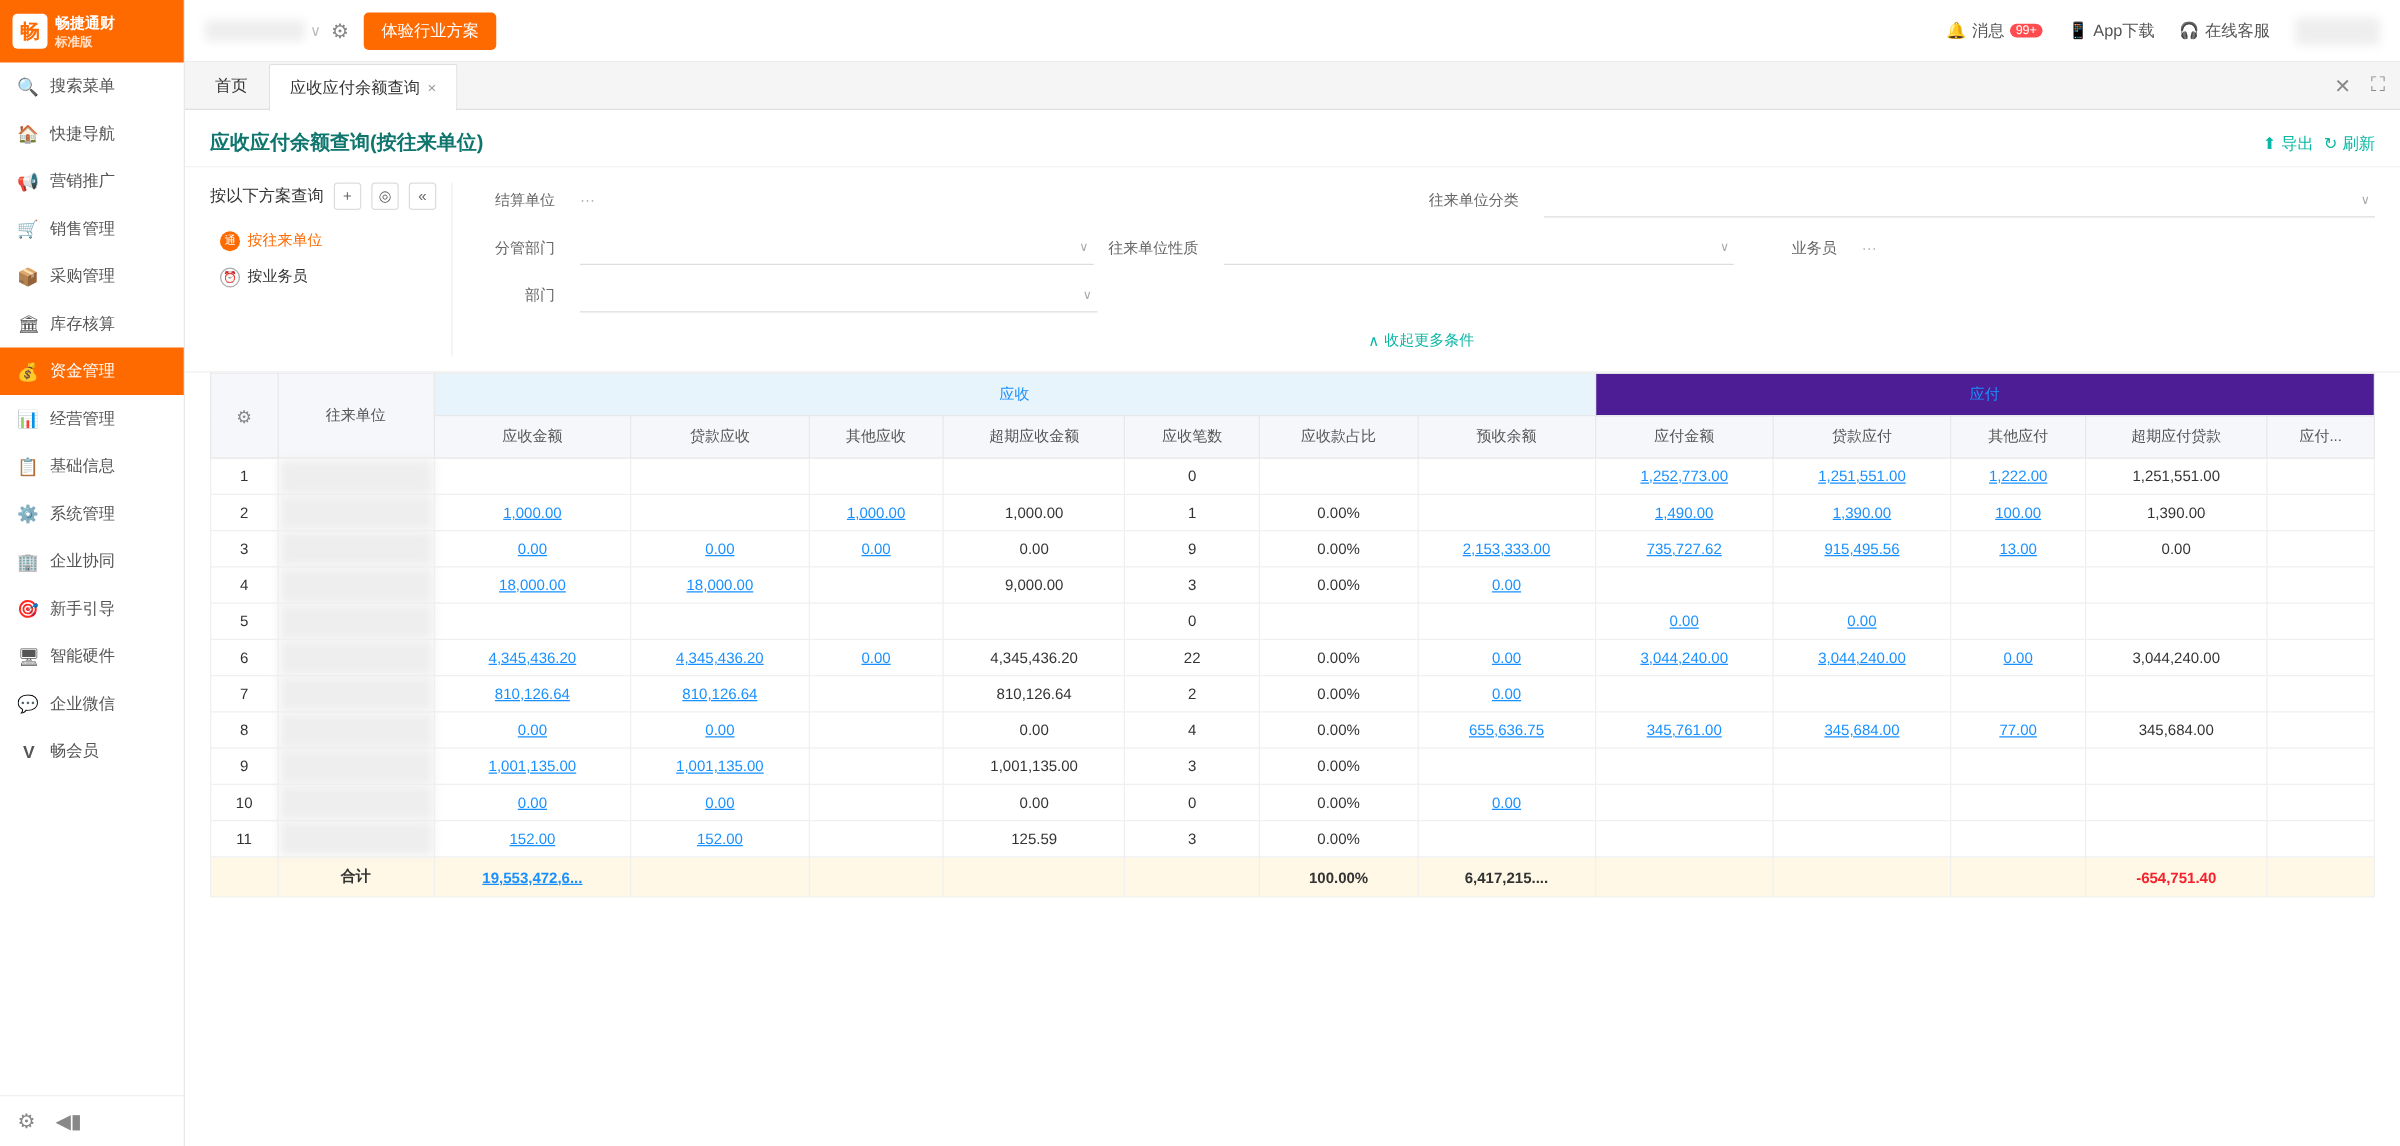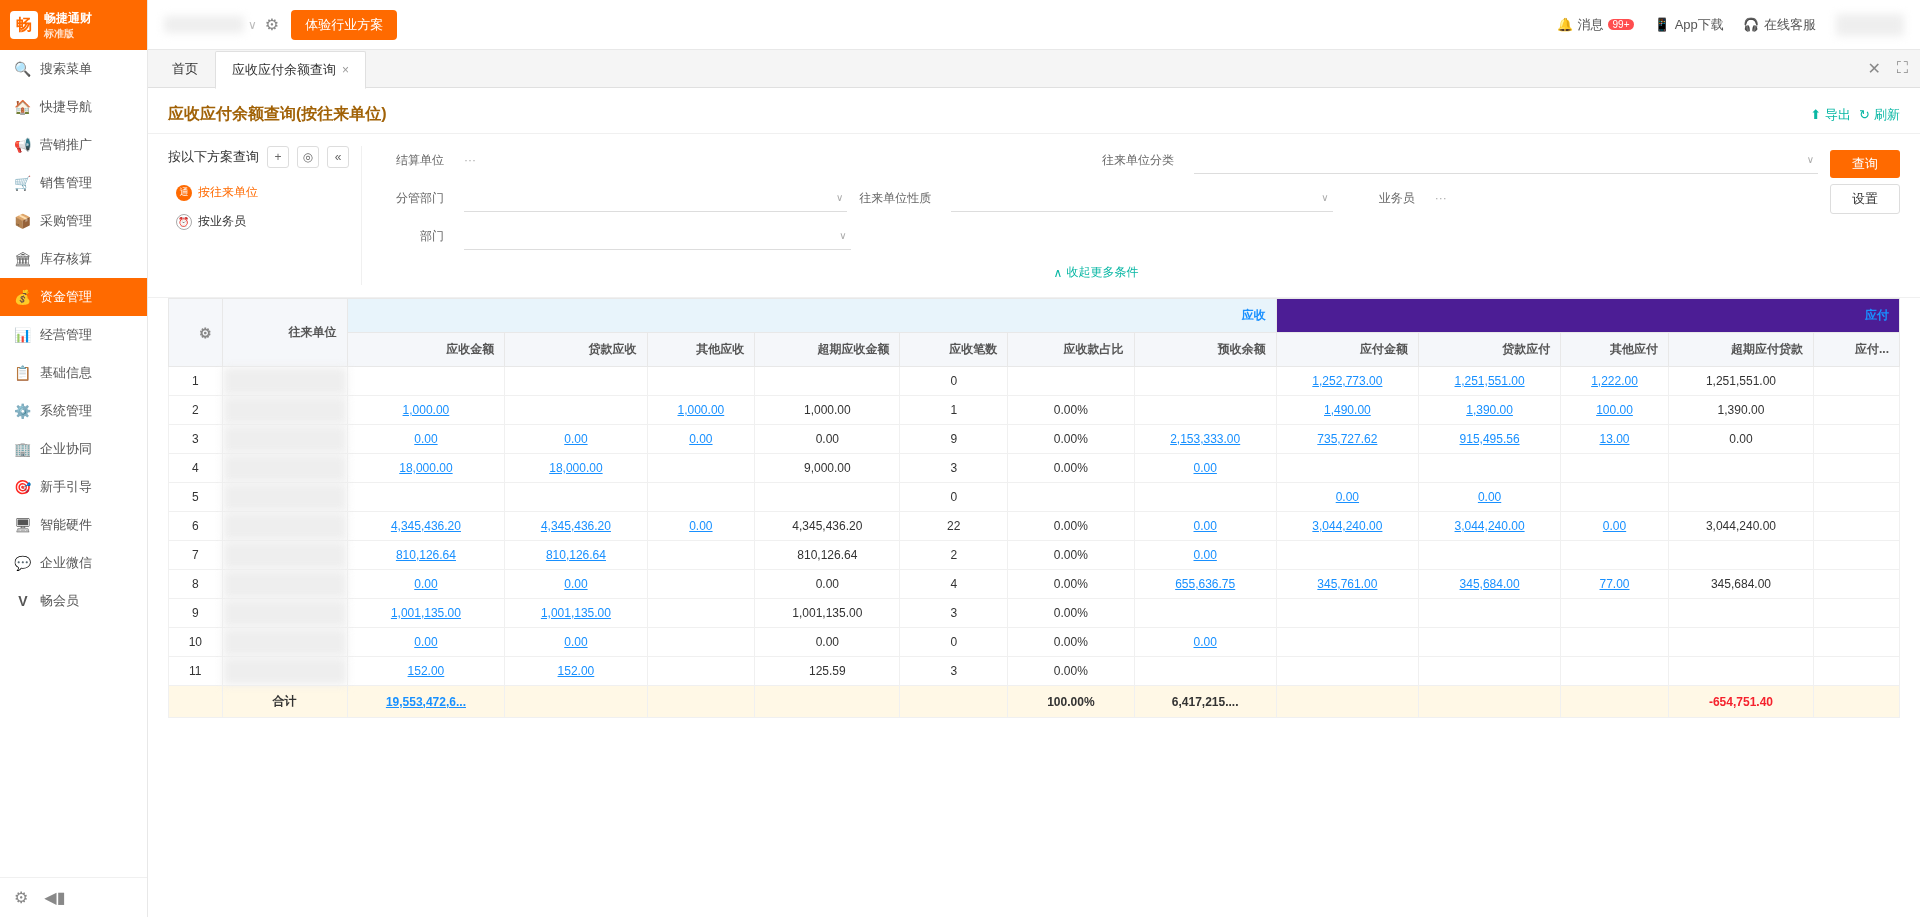--- a/index.html
+++ b/index.html
@@ -38,21 +38,21 @@
     .tab-close { margin-left: 6px; color: #999; font-size: 12px; }
     .tab-window-btns { margin-left: auto; display: flex; gap: 8px; }
     .tab-window-btn { font-size: 16px; color: #888; cursor: pointer; padding: 0 4px; }
 
     
     .page { flex: 1; background: #f0f2f5; overflow-y: auto; padding: 0; }
     .page-inner { background: #fff; margin: 0; height: 100%; }
 
     
     .page-header { padding: 16px 20px 8px; display: flex; align-items: center; justify-content: space-between; border-bottom: 1px solid #f0f0f0; }
-    .page-title { font-size: 16px; font-weight: bold; color: #a16207; }
+    .page-title { font-size: 16px; font-weight: bold; color: #0f766e; }
     .page-actions { display: flex; gap: 8px; }
     .page-action-btn { display: flex; align-items: center; gap: 4px; color: #09b7a4; cursor: pointer; font-size: 13px; }
 
     
     .filter-area { padding: 12px 20px; background: #fff; border-bottom: 1px solid #f0f0f0; }
     .filter-toolbar { display: flex; align-items: center; gap: 8px; margin-bottom: 12px; }
     .filter-label { font-size: 13px; color: #333; }
     .filter-btn { width: 22px; height: 22px; border: 1px solid #ddd; border-radius: 3px; display: flex; align-items: center; justify-content: center; cursor: pointer; font-size: 12px; color: #666; background: #fff; }
     .filter-scheme { display: flex; flex-direction: column; gap: 4px; }
     .scheme-item { display: flex; align-items: center; gap: 6px; padding: 4px 8px; cursor: pointer; border-radius: 3px; font-size: 12px; }
@@ -73,21 +73,21 @@
 
     
     .filter-container { display: flex; gap: 0; }
     .filter-left { display: flex; flex-direction: column; padding: 0 12px 0 0; border-right: 1px solid #f0f0f0; margin-right: 12px; }
     .filter-middle { flex: 1; }
     .filter-right { display: flex; flex-direction: column; gap: 6px; justify-content: flex-start; padding-top: 0; }
 
     
     .table-area { padding: 0 20px 0; overflow-x: auto; }
     .data-table { width: 100%; border-collapse: collapse; font-size: 12px; }
-    .data-table th { background: #f5f7fa; padding: 8px 10px; text-align: right; border: 1px solid #e8e8e8; color: #555; font-weight: bold; white-space: nowrap; }
+    .data-table th { background: #f5f7fa; padding: 8px 10px; text-align: center; border: 1px solid #e8e8e8; color: #555; font-weight: normal; white-space: nowrap; }
     .data-table td { padding: 7px 10px; text-align: center; border: 1px solid #f0f0f0; color: #333; white-space: nowrap; }
     .data-table .num-link { color: #1890ff; text-decoration: underline; cursor: pointer; }
     .col-setting { cursor: pointer; color: #888; font-size: 14px; }
     .table-footer { background: #fff8e6; font-weight: bold; }
     .blurred { filter: blur(4px); user-select: none; }
     .row-num { color: #999; }
 
     
     ::-webkit-scrollbar { width: 6px; height: 6px; }
     ::-webkit-scrollbar-thumb { background: #ccc; border-radius: 3px; }
@@ -299,24 +299,20 @@
             </div>
 
             <div class="filter-collapse">
               <div class="filter-collapse-btn">
                 <span>∧</span>
                 <span>收起更多条件</span>
               </div>
             </div>
           </div>
 
-          <div class="filter-right" style="margin-left:12px;padding-top:4px;">
-            <button class="query-btn">查询</button>
-            <button class="set-btn">设置</button>
-          </div>
         </div>
       </div>
 
       <div class="table-area">
         <table class="data-table">
           <thead>
             <tr>
               <th rowspan="2"><span class="col-setting">⚙</span></th>
               <th rowspan="2">往来单位</th>
               <th colspan="7" style="background:#e8f4fb;color:#1890ff;">应收</th>

